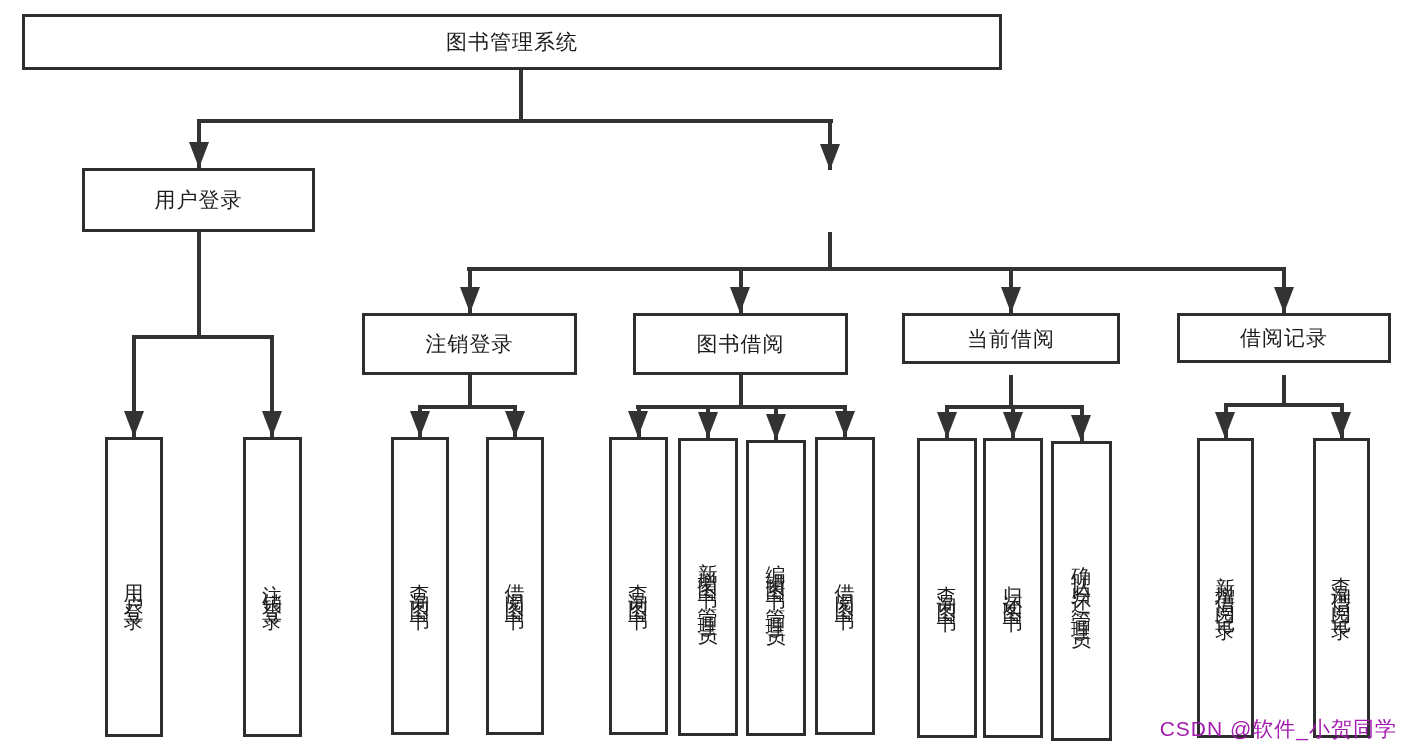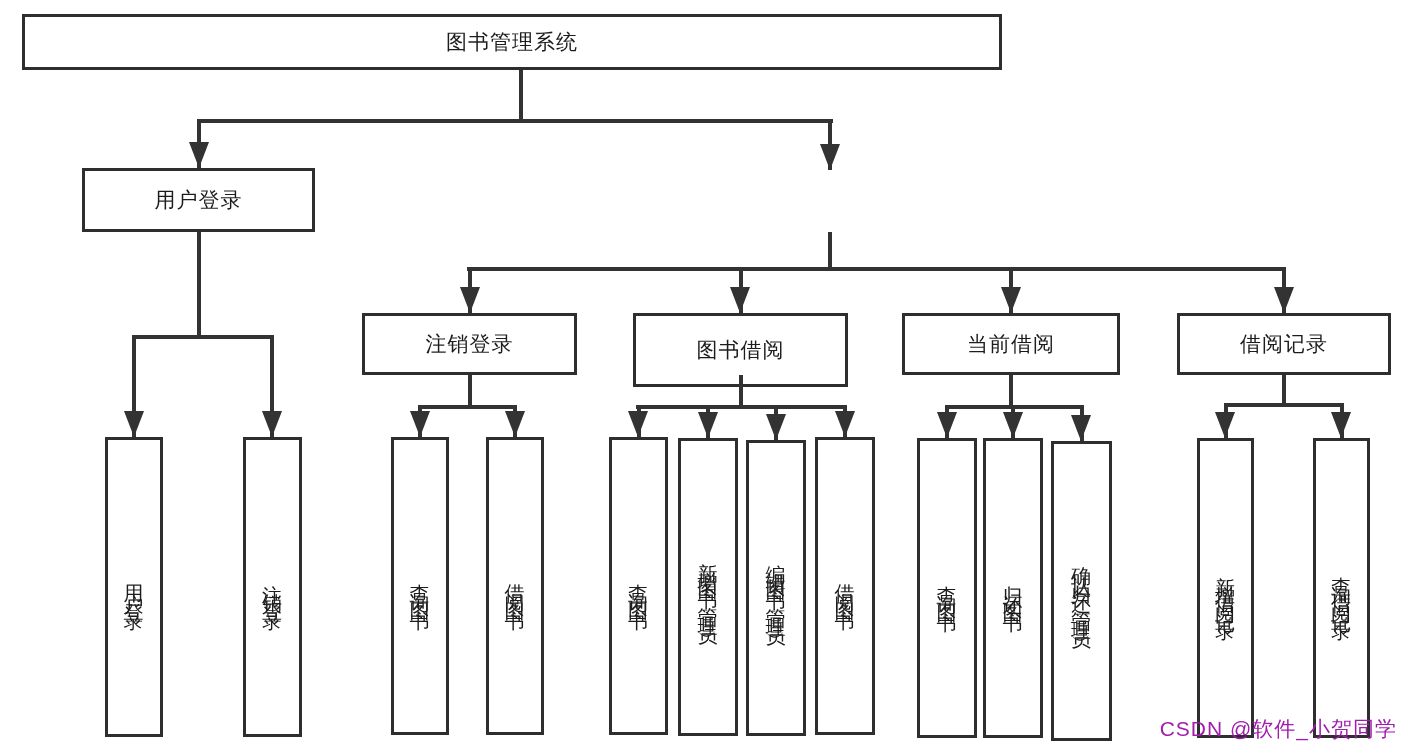--- a/index.html
+++ b/index.html
@@ -64,29 +64,29 @@
 
   <div class="node" style="left:82px;top:168px;width:233px;height:64px;">
     <span>用户登录</span>
   </div>
 
 
   <div class="node" style="left:362px;top:313px;width:215px;height:62px;">
     <span>注销登录</span>
   </div>
 
-  <div class="node" style="left:633px;top:313px;width:215px;height:74px;">
+  <div class="node" style="left:633px;top:313px;width:215px;height:62px;">
     <span>图书借阅</span>
   </div>
 
-  <div class="node" style="left:902px;top:313px;width:218px;height:62px;">
+  <div class="node" style="left:902px;top:313px;width:218px;height:51px;">
     <span>当前借阅</span>
   </div>
 
-  <div class="node" style="left:1177px;top:313px;width:214px;height:62px;">
+  <div class="node" style="left:1177px;top:313px;width:214px;height:50px;">
     <span>借阅记录</span>
   </div>
 
   <div class="node-v" style="left:105px;top:437px;width:58px;height:300px;">
     <span>用户登录</span>
   </div>
 
   <div class="node-v" style="left:243px;top:437px;width:59px;height:300px;">
     <span>注销登录</span>
   </div>

